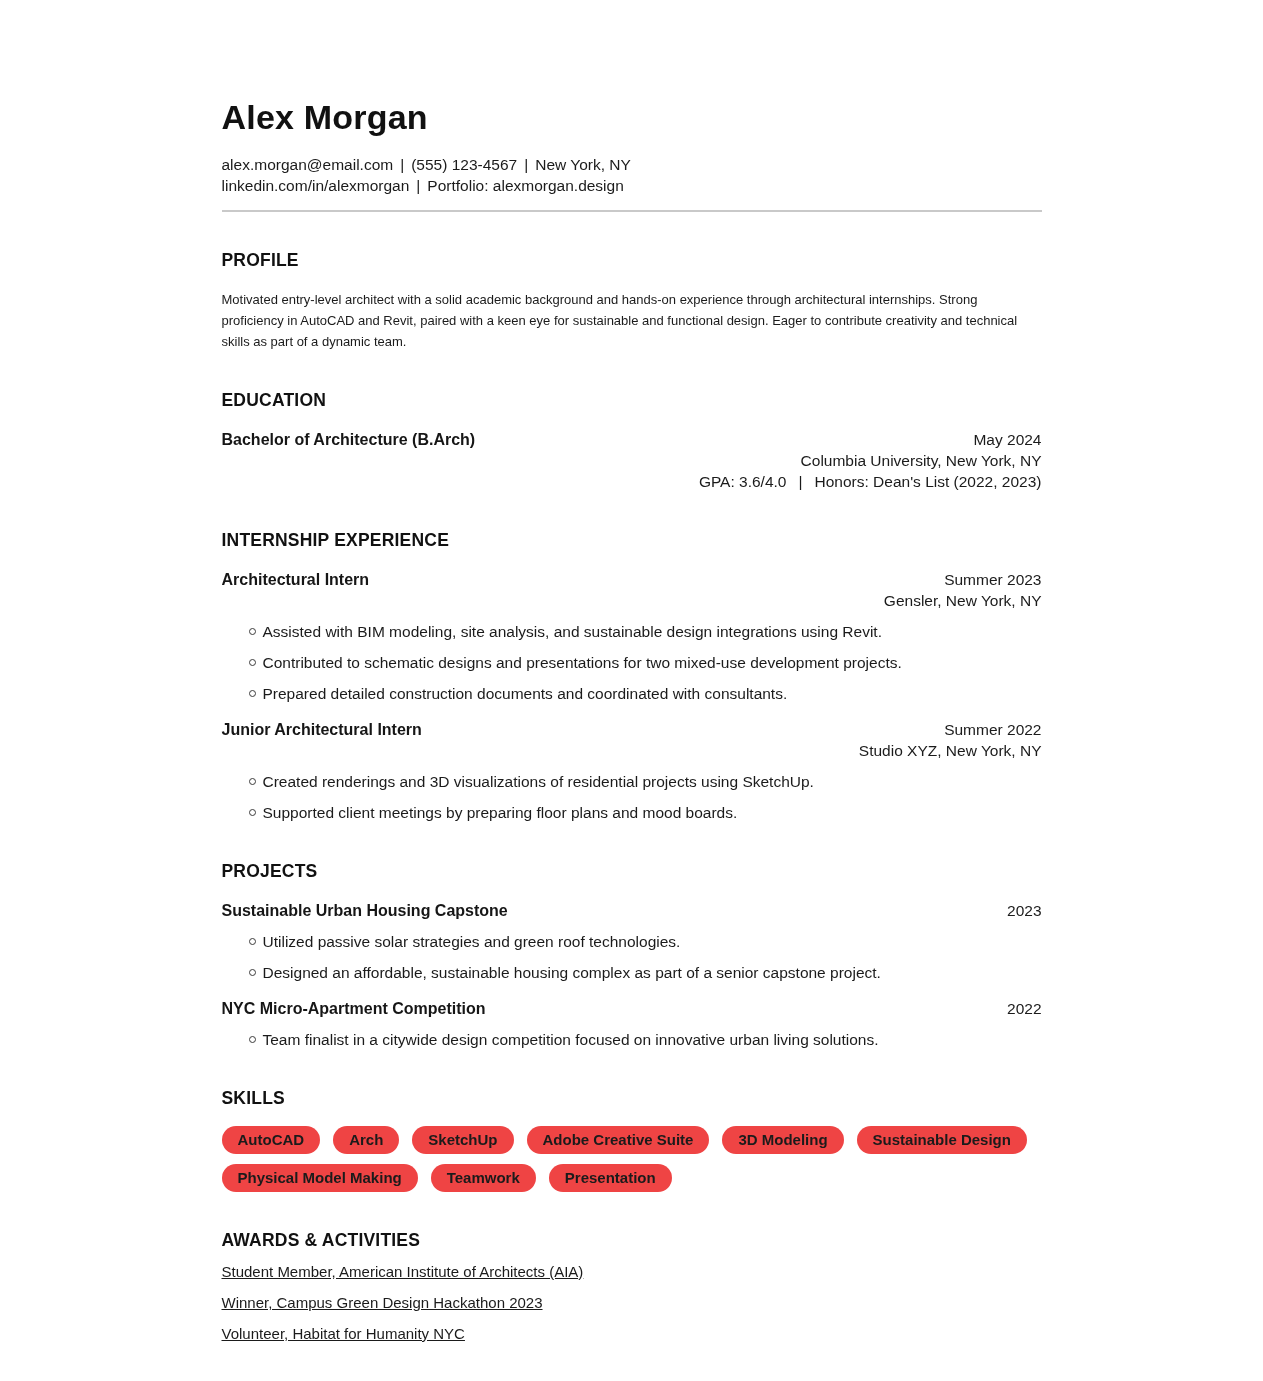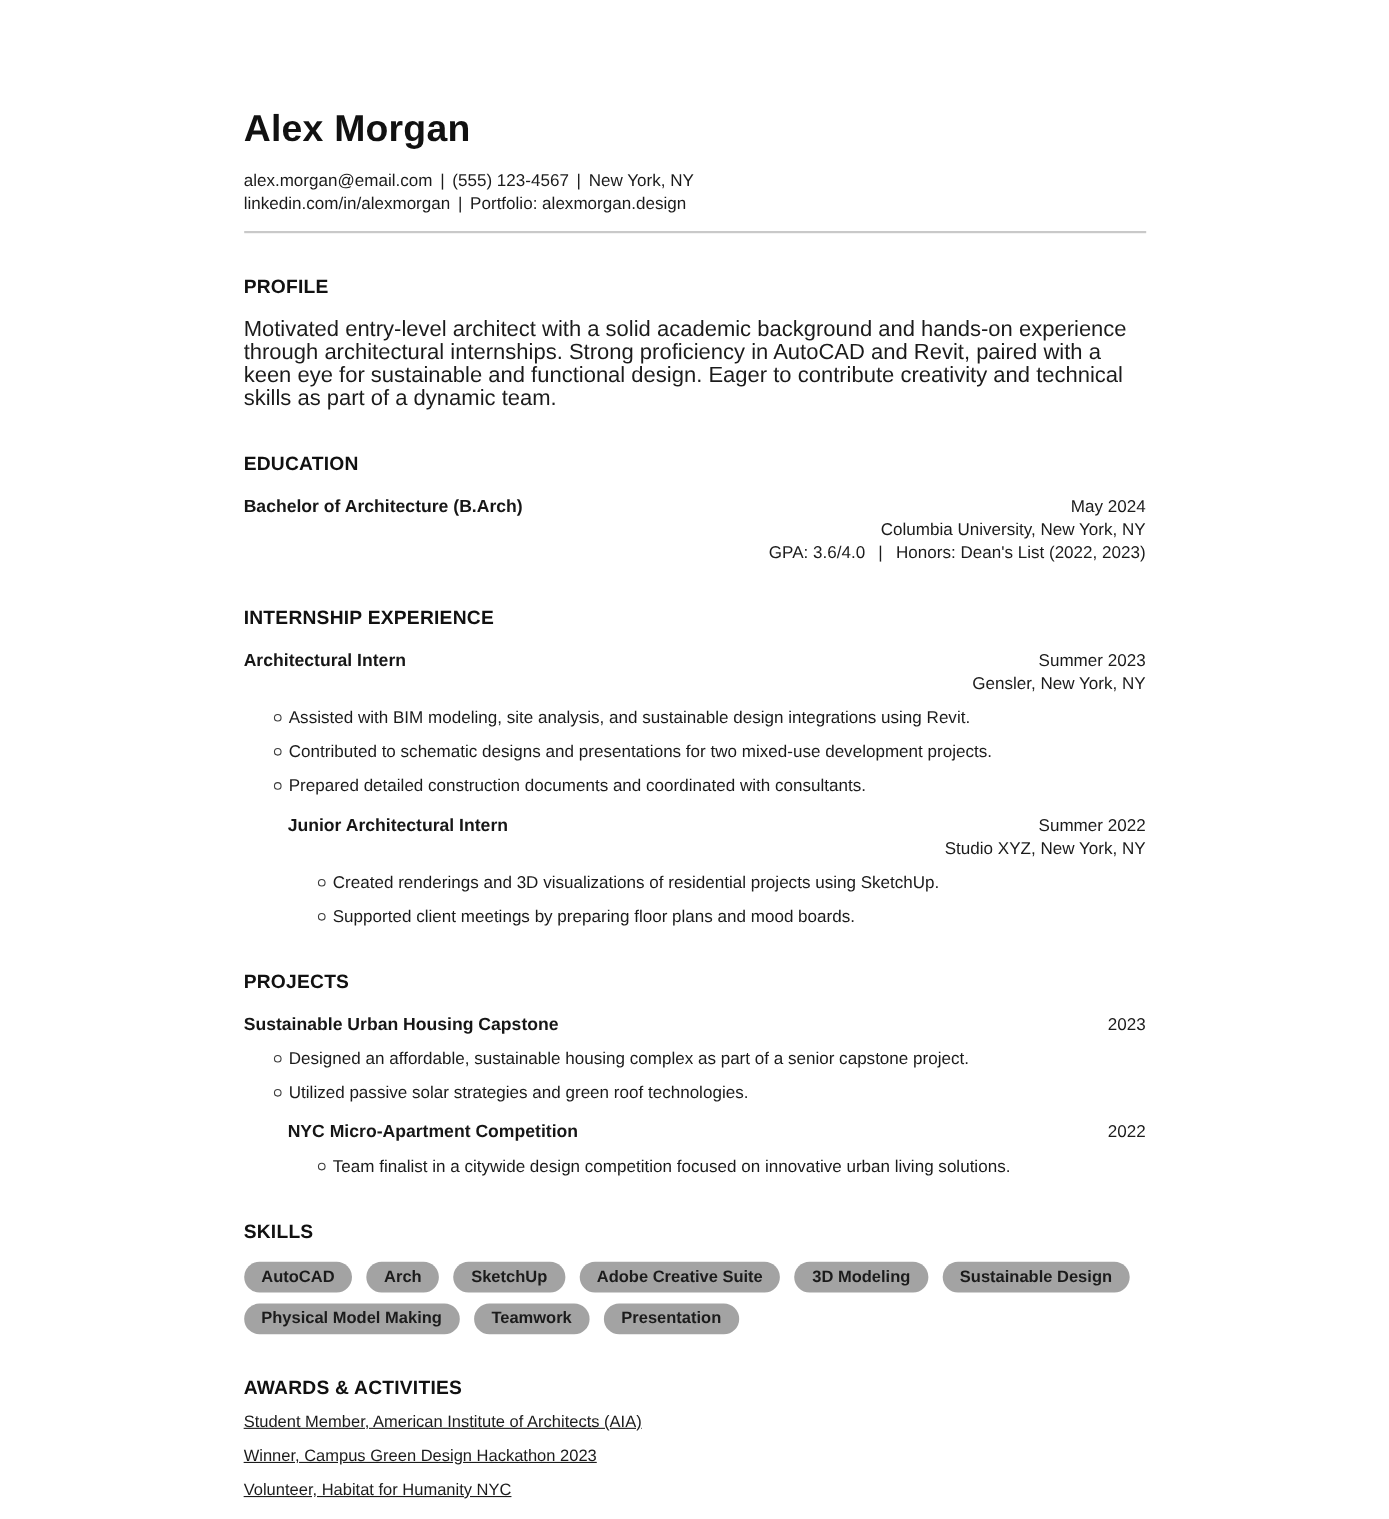--- a/index.html
+++ b/index.html
@@ -42,27 +42,27 @@
   
   .section-heading {
     margin: 38px 0 0;
     font-size: 17.5px;
     font-weight: 700;
     color: #111111;
     letter-spacing: 0.2px;
   }
   .body-text {
     margin: 18px 0 0;
-    font-size: 20px;
+    font-size: 13px;
     line-height: 21px;
   }
 
   
   .entry { margin-top: 18px; }
-  .entry + .entry { margin-top: 15px; margin-left: 40px; }
+  .entry + .entry { margin-top: 15px; }
   .entry-head {
     display: flex;
     justify-content: space-between;
     align-items: flex-start;
   }
   .entry-title { font-size: 16px; font-weight: 700; line-height: 21px; color: #161616; }
   .entry-date { font-size: 15.5px; line-height: 21px; color: #1b1b1b; white-space: nowrap; }
   .entry-sub { margin: 0; font-size: 15.5px; line-height: 21px; text-align: right; }
 
   
@@ -86,21 +86,21 @@
   }
 
   
   .pills {
     display: flex;
     flex-wrap: wrap;
     gap: 10px 13px;
     margin-top: 17px;
   }
   .pill {
-    background: #a3a3a3;
+    background: #ef4444;
     border-radius: 999px;
     padding: 4px 16px;
     font-size: 15px;
     font-weight: 600;
     line-height: 20px;
     color: #1b1b1b;
     white-space: nowrap;
   }
 
   
@@ -183,22 +183,22 @@
     <h2 class="section-heading">PROJECTS</h2>
     <div>
 
     <div class="entry">
           <div class="entry-head">
             <span class="entry-title">Sustainable Urban Housing Capstone</span>
             <span class="entry-date">2023</span>
           </div>
           <ul class="bullets">
 
-          <li>Designed an affordable, sustainable housing complex as part of a senior capstone project.</li>
-            <li>Utilized passive solar strategies and green roof technologies.</li>
+          <li>Utilized passive solar strategies and green roof technologies.</li>
+            <li>Designed an affordable, sustainable housing complex as part of a senior capstone project.</li>
           </ul>
         </div>
         <div class="entry">
           <div class="entry-head">
             <span class="entry-title">NYC Micro-Apartment Competition</span>
             <span class="entry-date">2022</span>
           </div>
           <ul class="bullets">
 
           <li>Team finalist in a citywide design competition focused on innovative urban living solutions.</li>

